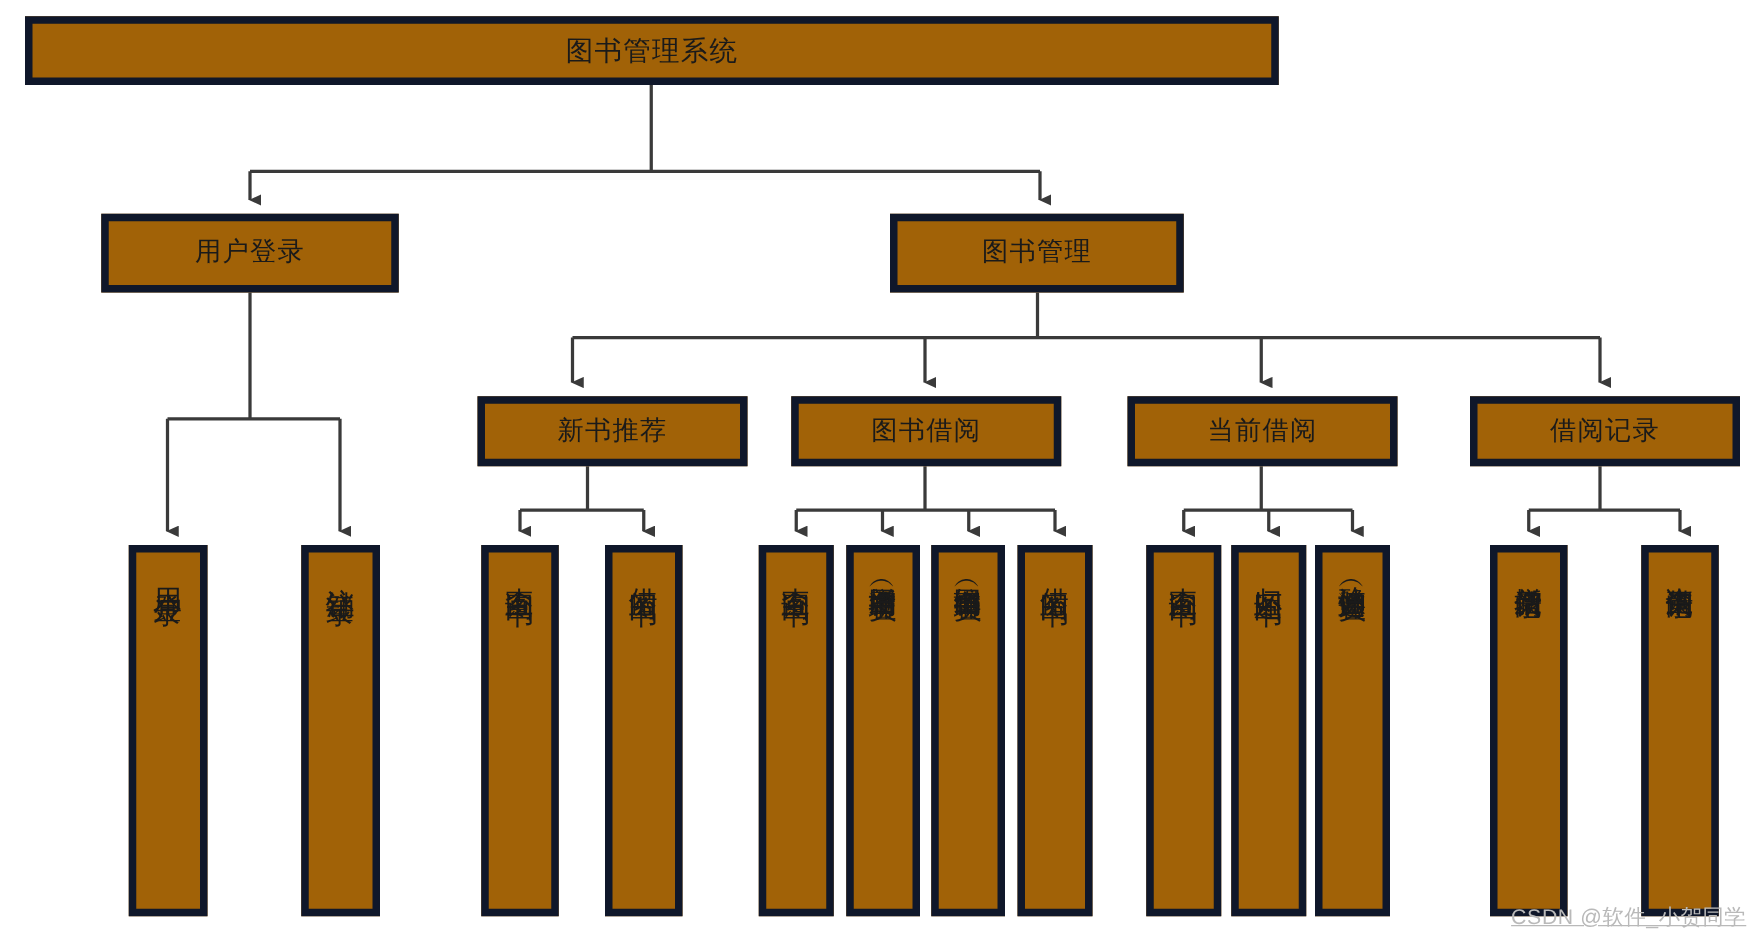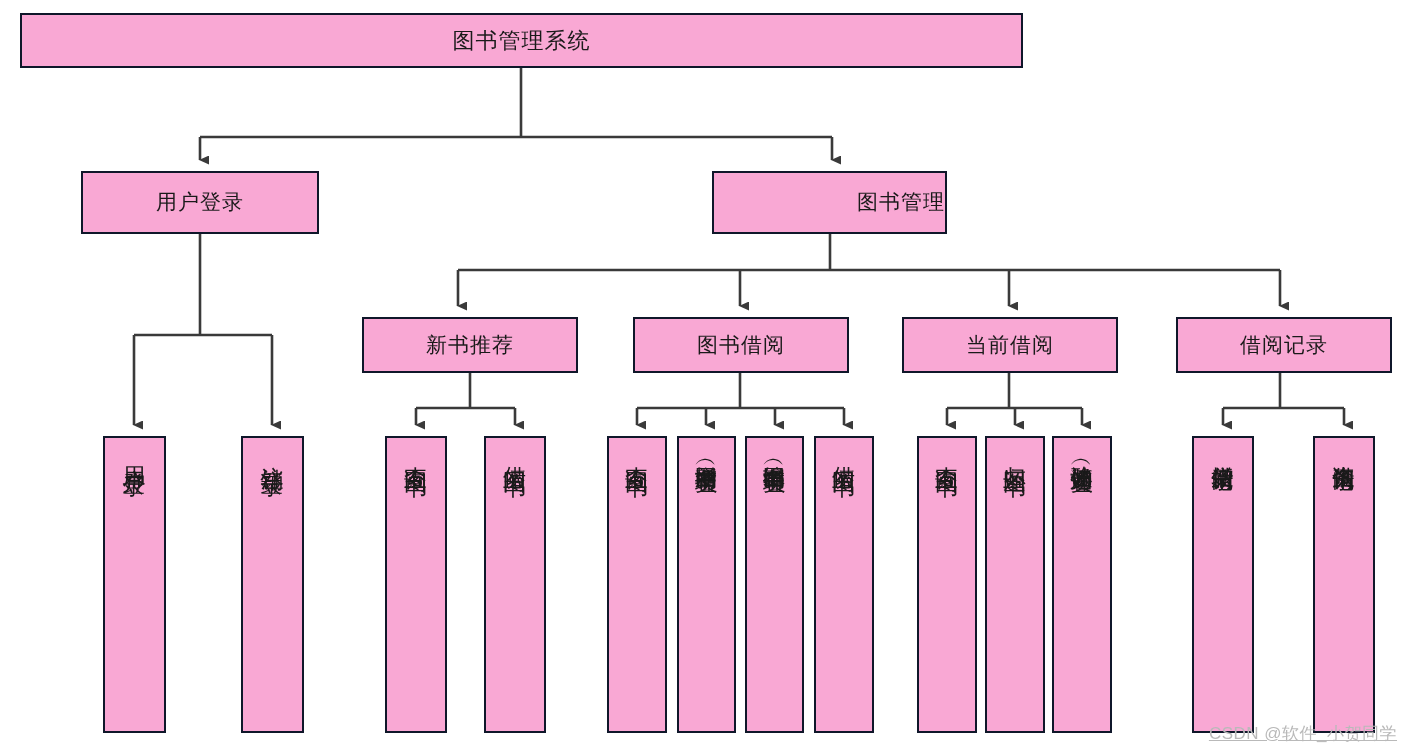--- a/index.html
+++ b/index.html
@@ -12,22 +12,22 @@
   }
   #canvas{position:relative;width:1405px;height:747px;background:#ffffff;}
 
   
   #wires{position:absolute;left:0;top:0;width:1405px;height:747px;}
 
   
   .node{
     position:absolute;
     box-sizing:border-box;
-    background:#f9a8d4;
-    border:2px solid #0f172a;
+    background:#a16207;
+    border:6px solid #0f172a;
     display:flex;
     align-items:center;
     justify-content:center;
     color:#1a1a1a;
   }
   .node .lbl{
     display:block;
     text-align:center;
     line-height:1.18;
     white-space:nowrap;
@@ -118,25 +118,25 @@
     </g>
   </svg>
 
   <div class="node h-node root" style="left:20px;top:13px;width:1003px;height:55px;">
     <span class="lbl">图书管理系统</span>
   </div>
 
   <div class="node h-node" style="left:81px;top:171px;width:238px;height:63px;">
     <span class="lbl">用户登录</span>
   </div>
-  <div class="node h-node" style="left:712px;top:171px;width:235px;height:63px;justify-content:flex-end;">
+  <div class="node h-node" style="left:712px;top:171px;width:235px;height:63px;">
     <span class="lbl">图书管理</span>
   </div>
 
-  <div class="node h-node" style="left:362px;top:317px;width:216px;height:56px;">
+  <div class="node h-node" style="left:382px;top:317px;width:216px;height:56px;">
     <span class="lbl">新书推荐</span>
   </div>
   <div class="node h-node" style="left:633px;top:317px;width:216px;height:56px;">
     <span class="lbl">图书借阅</span>
   </div>
   <div class="node h-node" style="left:902px;top:317px;width:216px;height:56px;">
     <span class="lbl">当前借阅</span>
   </div>
   <div class="node h-node" style="left:1176px;top:317px;width:216px;height:56px;">
     <span class="lbl">借阅记录</span>

